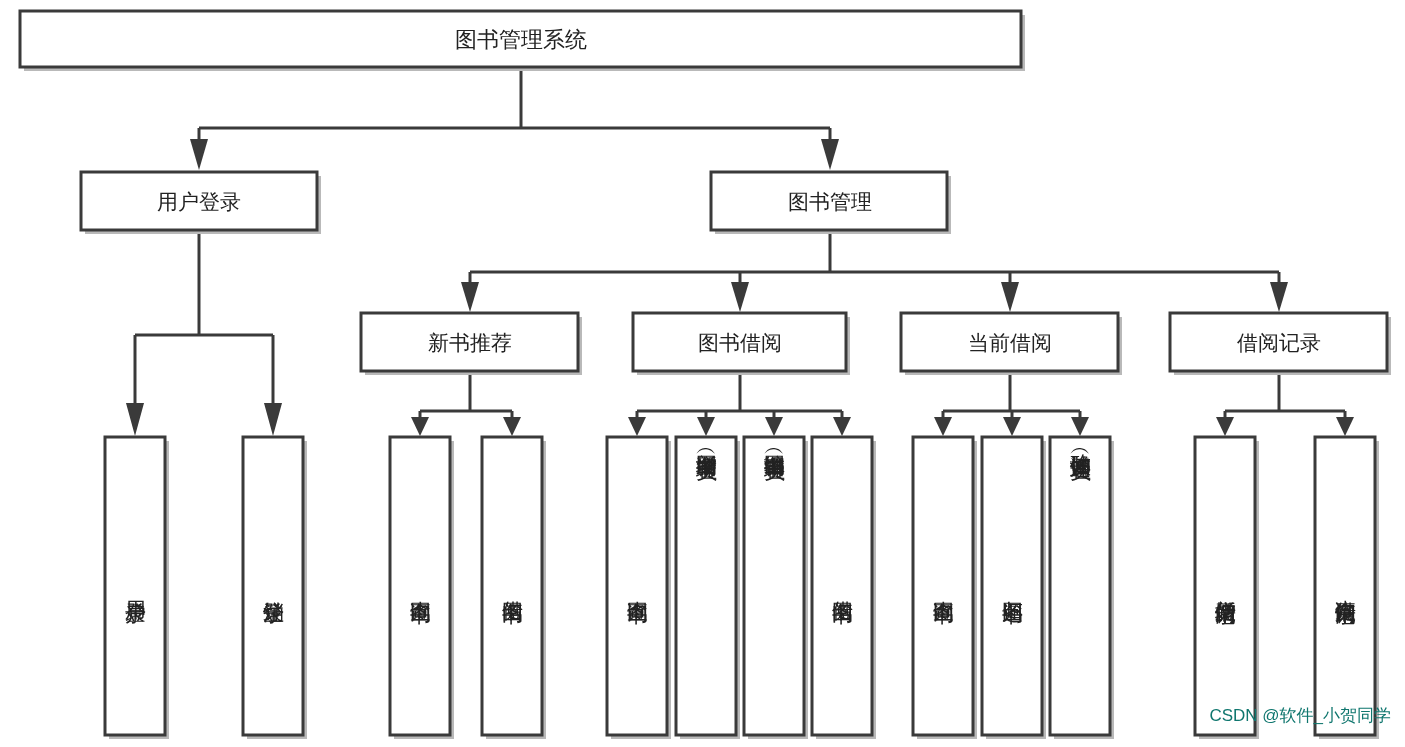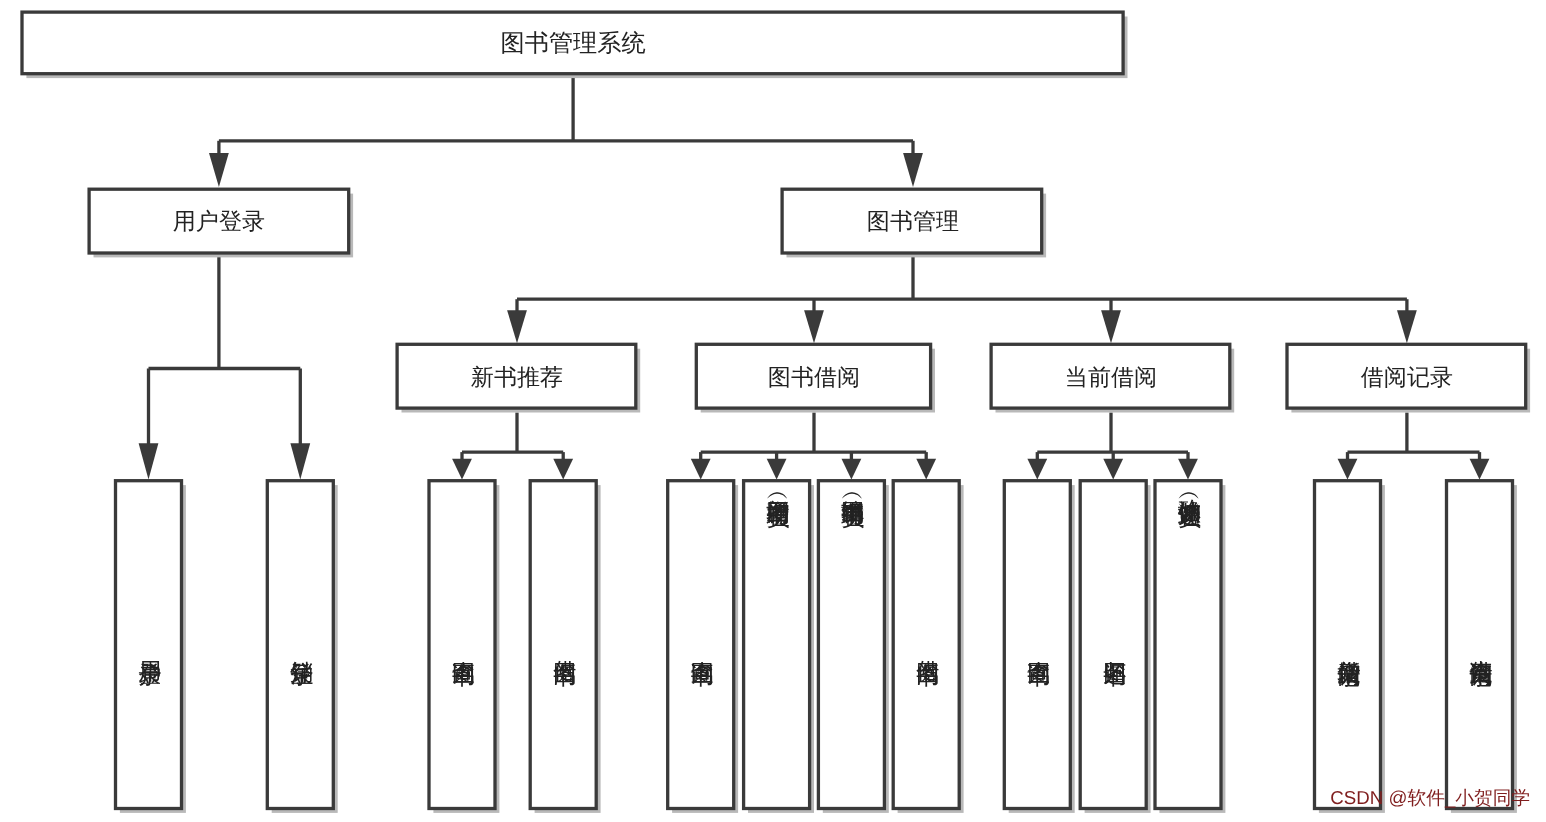--- a/index.html
+++ b/index.html
@@ -68,24 +68,24 @@
     font-size: 21px;
     line-height: 1.18;
     color: #222222;
     letter-spacing: 1px;
     white-space: nowrap;
     text-align: center;
   }
   .watermark {
     position: absolute;
     right: 14px;
-    bottom: 10px;
+    bottom: 20px;
     font-family: "Liberation Sans", sans-serif;
     font-size: 17px;
-    color: #7f1d1d;
+    color: #0f766e;
     white-space: nowrap;
   }
 </style>
 </head>
 <body>
 
 <div id="diagram-root">
 
   <svg class="diagram" viewBox="0 0 1405 747">
 

